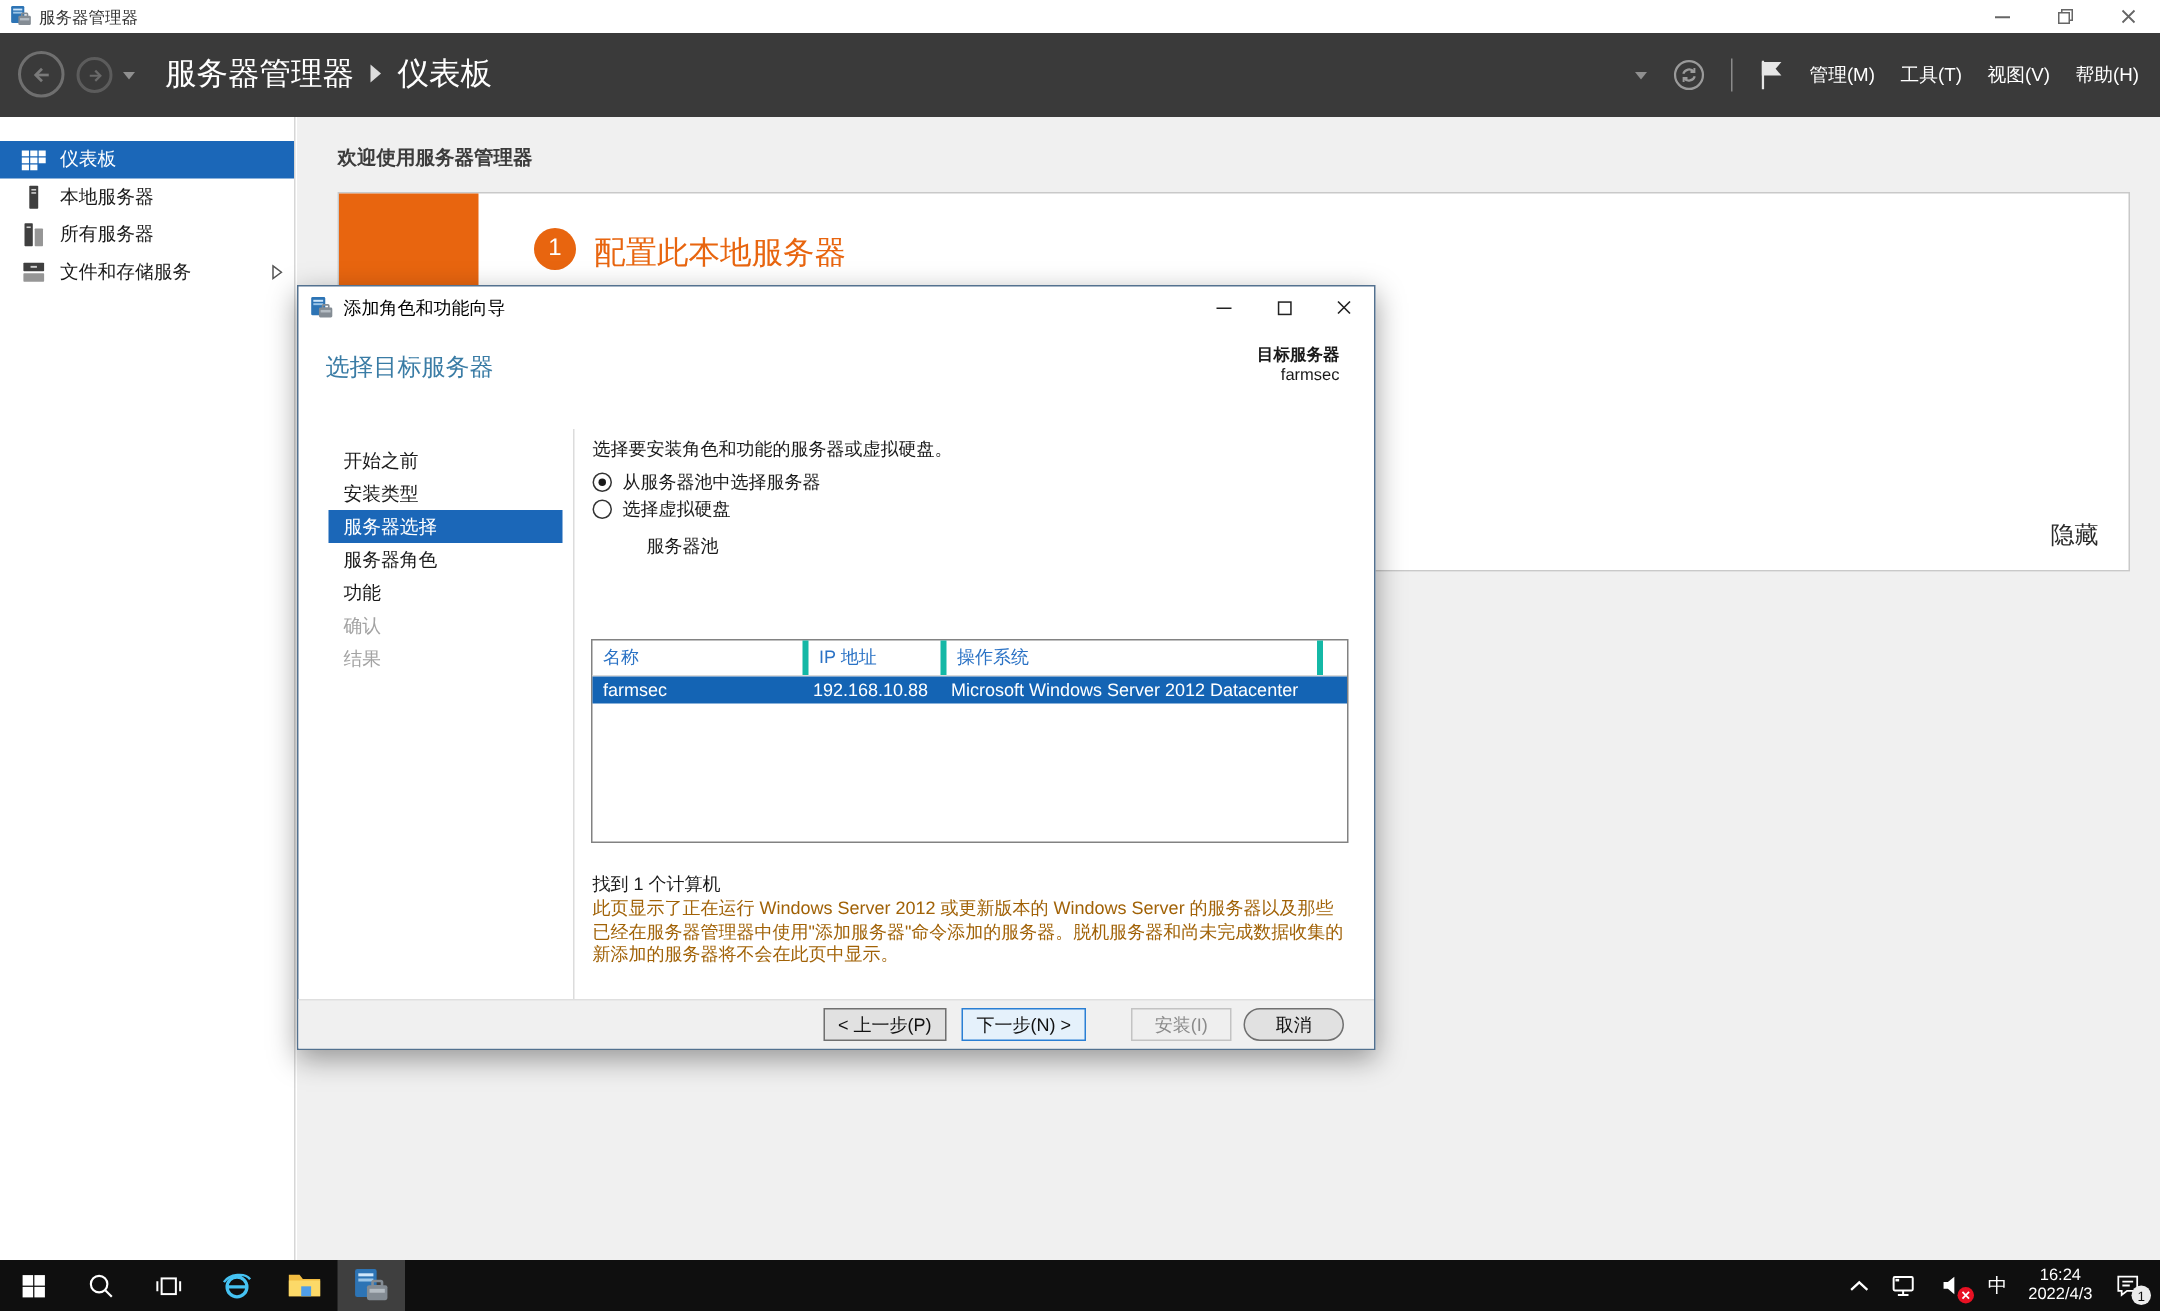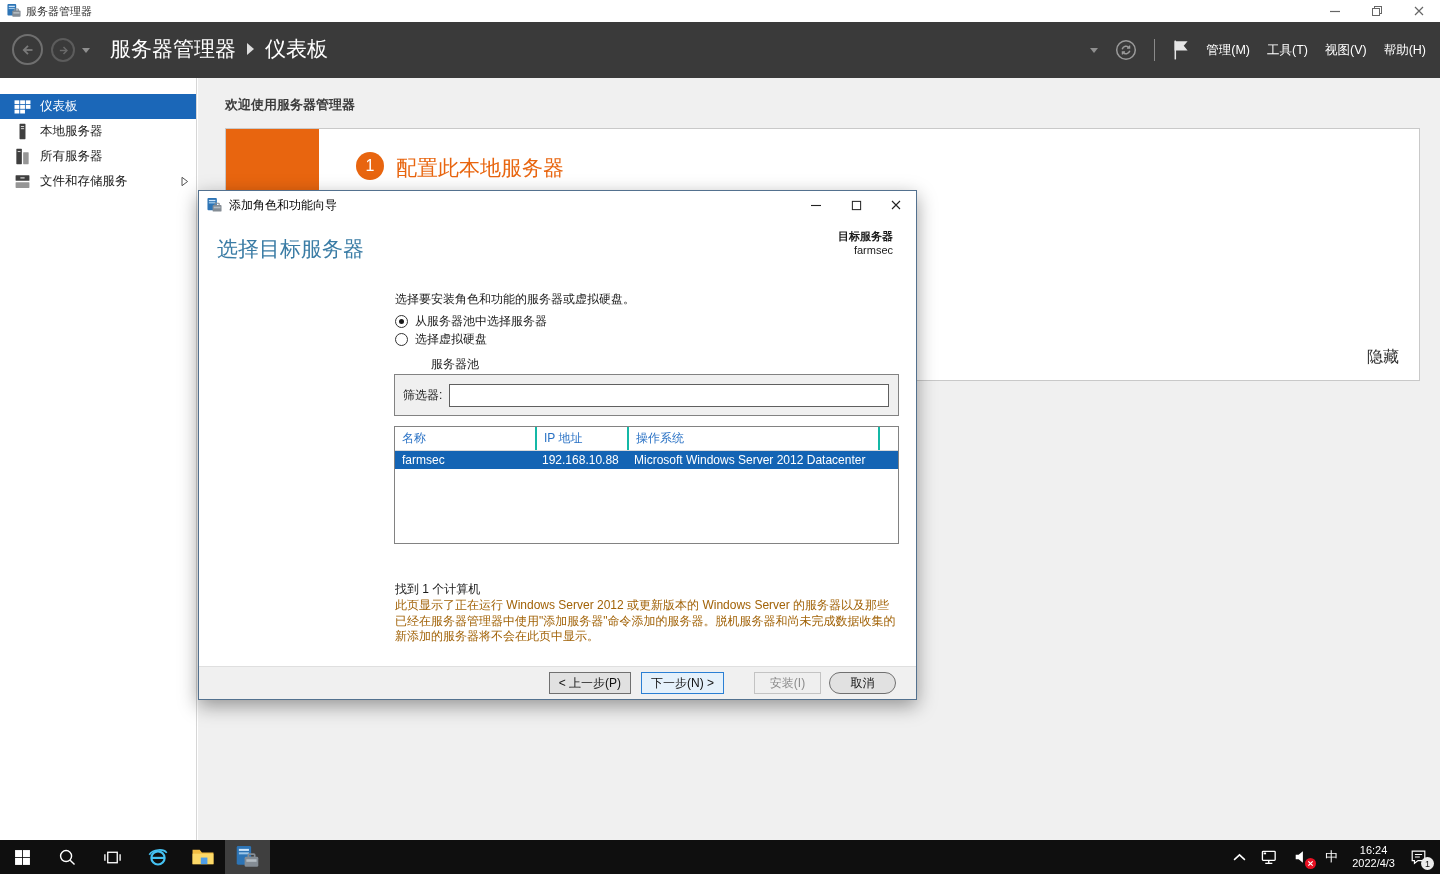--- a/index.html
+++ b/index.html
@@ -59,21 +59,21 @@
   .hide-link { position:absolute; right:20px; bottom:12px; font-size:16px; color:#2b2b2b; }
 
   
   .dialog { position:absolute; left:198px; top:190px; width:719px; height:510px; background:#fff;
             border:1px solid #53718f; box-shadow:0 6px 18px rgba(0,0,0,.38); z-index:10; }
   .dlg-tb { height:28px; display:flex; align-items:center; padding-left:8px; gap:7px; }
   .dlg-tb-title { font-size:12px; color:#000; }
   .dlg-controls { margin-left:auto; display:flex; height:100%; }
   .dlg-btn { width:40px; display:flex; align-items:center; justify-content:center; }
   .dlg-header { position:relative; height:67px; }
-  .dlg-h1 { position:absolute; left:18px; top:16px; font-size:21px; font-weight:400; color:#3a7ca5; }
+  .dlg-h1 { position:absolute; left:18px; top:16px; font-size:16px; font-weight:400; color:#3a7ca5; }
   .dlg-target { position:absolute; right:23px; top:10px; text-align:right; font-size:11px; color:#1a1a1a; }
   .dlg-target .t1 { font-weight:bold; }
   .dlg-body { position:absolute; top:95px; left:0; right:0; bottom:33px; }
   .steps { position:absolute; left:0; top:0; bottom:0; width:184px; border-right:1px solid #dcdcdc;
            padding-top:10px; }
   .step { height:22px; line-height:22px; margin-left:20px; width:156px; padding-left:10px;
           font-size:12.5px; color:#1a1a1a; }
   .step.selected { background:#1b67b8; color:#fff; }
   .step.disabled { color:#a3a3a3; }
   .content { position:absolute; left:195px; top:0; width:505px; height:100%; font-size:12px; }
@@ -81,25 +81,25 @@
   .radio-row { position:absolute; left:1px; display:flex; align-items:center; gap:7px; }
   .radio { width:13px; height:13px; border:1px solid #333; border-radius:50%; background:#fff;
            position:relative; flex:none; }
   .radio.checked::after { content:""; position:absolute; inset:3px; border-radius:50%; background:#1a1a1a; }
   .pool-label { position:absolute; top:70px; left:1px;margin-left:36px; }
   .filter-box { position:absolute; top:88px; left:0; width:505px; height:42px;
                 border:1px solid #828282; background:#f0f0f0; }
   .filter-inner { display:flex; align-items:center; height:100%; padding:0 9px 0 8px; gap:7px; }
   input.filter { flex:1; height:23px; border:1px solid #5f5f5f; background:#fff;
                  font:12px "Liberation Sans","DejaVu Sans",sans-serif; padding:0 4px; }
-  .pool-table { position:absolute; top:140px; left:0; width:505px; height:118px;
+  .pool-table { position:absolute; top:140px; left:0; width:505px; height:136px;
                 border:1px solid #828282; background:#fff; }
   .t-head { display:flex; height:24px; align-items:stretch; border-bottom:1px solid #d9d9d9; }
   .t-hcell { display:flex; align-items:center; padding-left:7px; color:#2a72c5; }
-  .t-hcell + .t-hcell { border-left:2px solid #14b8a6;text-align:right; }
+  .t-hcell + .t-hcell { border-left:4px solid #14b8a6;text-align:right; }
   .c1 { width:140px; } .c2 { width:92px; } .c3 { width:251px; } .c4 { flex:1; }
   .t-row { display:flex; height:18px; align-items:center; background:#1464b4; color:#fff; }
   .t-cell { padding-left:7px; overflow:hidden; white-space:nowrap; }
   .found { position:absolute; top:295px; left:1px; }
   .note { position:absolute; top:312px; left:1px; width:505px; line-height:15.5px; color:#a16207; }
   .dlg-footer { position:absolute; left:0; right:0; bottom:0; height:33px; background:#f0f0f0;
                 border-top:1px solid #dfdfdf; display:flex; align-items:center;
                 justify-content:flex-end; padding-right:20px; }
   .btn { height:22px; min-width:67px; padding:0 9px; font:12px "Liberation Sans","DejaVu Sans",sans-serif;
          background:#e1e1e1; border:1px solid #707070; color:#111; }
@@ -300,41 +300,44 @@
 
   <div class="dlg-header">
     <div class="dlg-h1">选择目标服务器</div>
     <div class="dlg-target">
       <div class="t1">目标服务器</div>
       <div>farmsec</div>
     </div>
   </div>
 
   <div class="dlg-body">
+    <div class="steps">
+      <div class="step">开始之前</div>
+      <div class="step">安装类型</div>
+      <div class="step selected">服务器选择</div>
+      <div class="step">服务器角色</div>
+      <div class="step">功能</div>
+      <div class="step disabled">确认</div>
+      <div class="step disabled">结果</div>
+    </div>
 
     <div class="content">
       <div class="instr">选择要安装角色和功能的服务器或虚拟硬盘。</div>
 
       <div class="radio-row" style="top:27px">
         <span class="radio checked"></span>
         <span>从服务器池中选择服务器</span>
       </div>
       <div class="radio-row" style="top:45px">
         <span class="radio"></span>
         <span>选择虚拟硬盘</span>
       </div>
 
       <div class="pool-label">服务器池</div>
 
-      <div class="filter-box">
-        <div class="filter-inner">
-          <span>筛选器:</span>
-          <input class="filter" type="text" value="" style="">
-        </div>
-      </div>
 
       <div class="pool-table">
         <div class="t-head">
           <span class="t-hcell c1">名称</span>
           <span class="t-hcell c2">IP 地址</span>
           <span class="t-hcell c3">操作系统</span>
           <span class="t-hcell c4"></span>
         </div>
         <div class="t-row">
           <span class="t-cell c1">farmsec</span>

